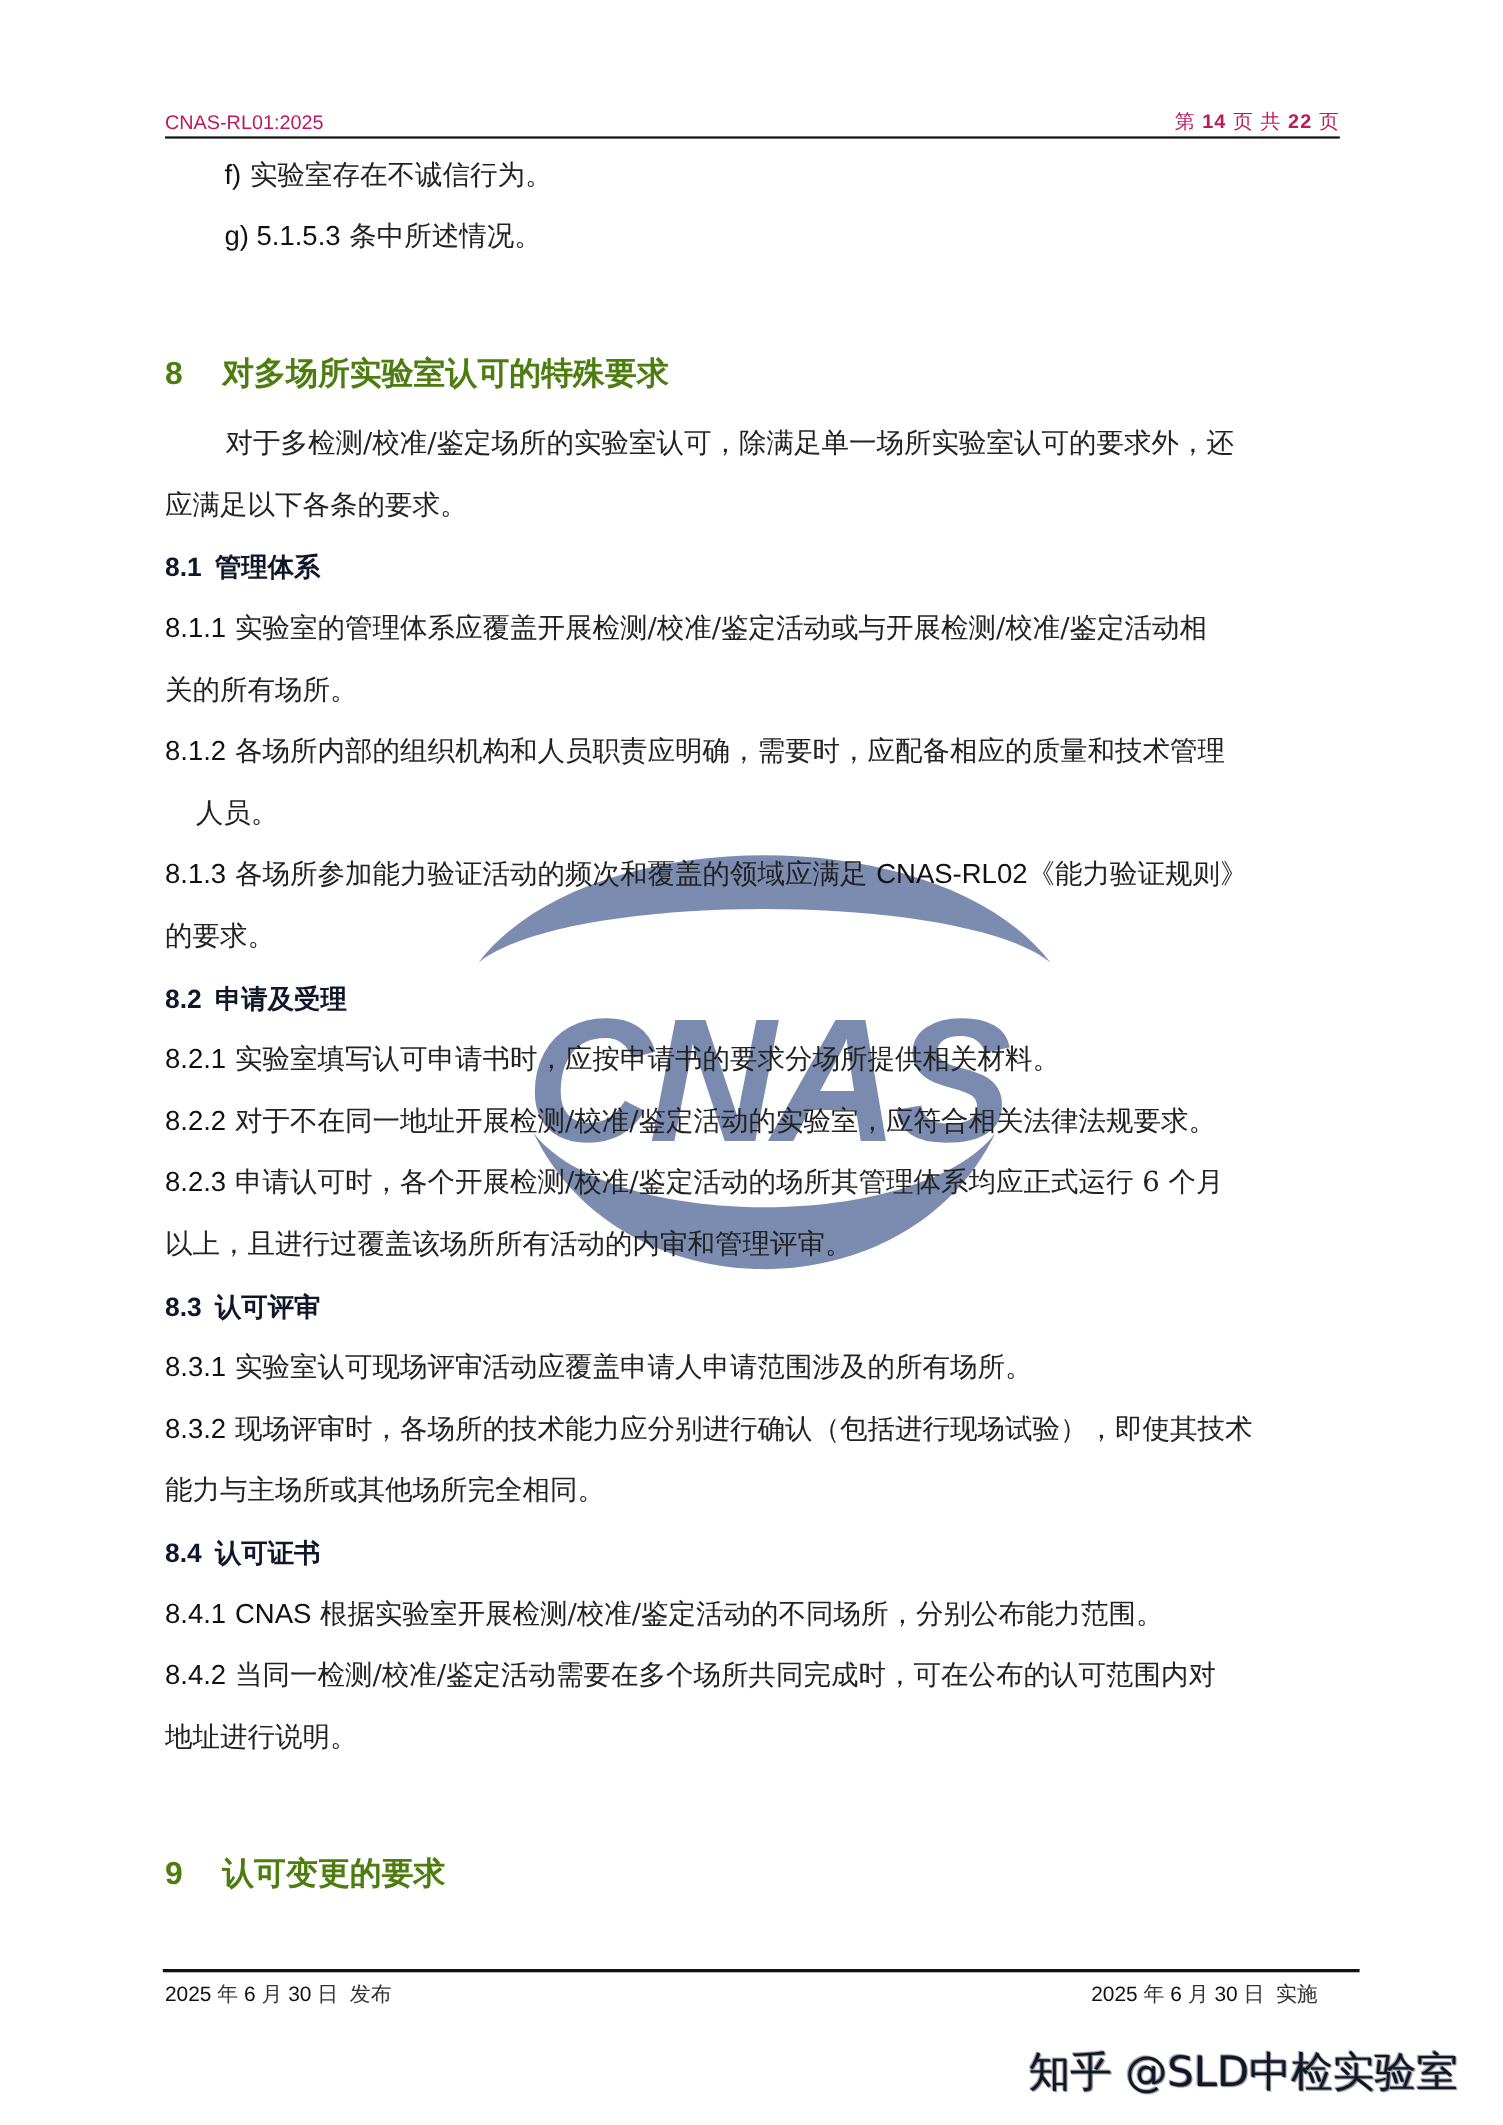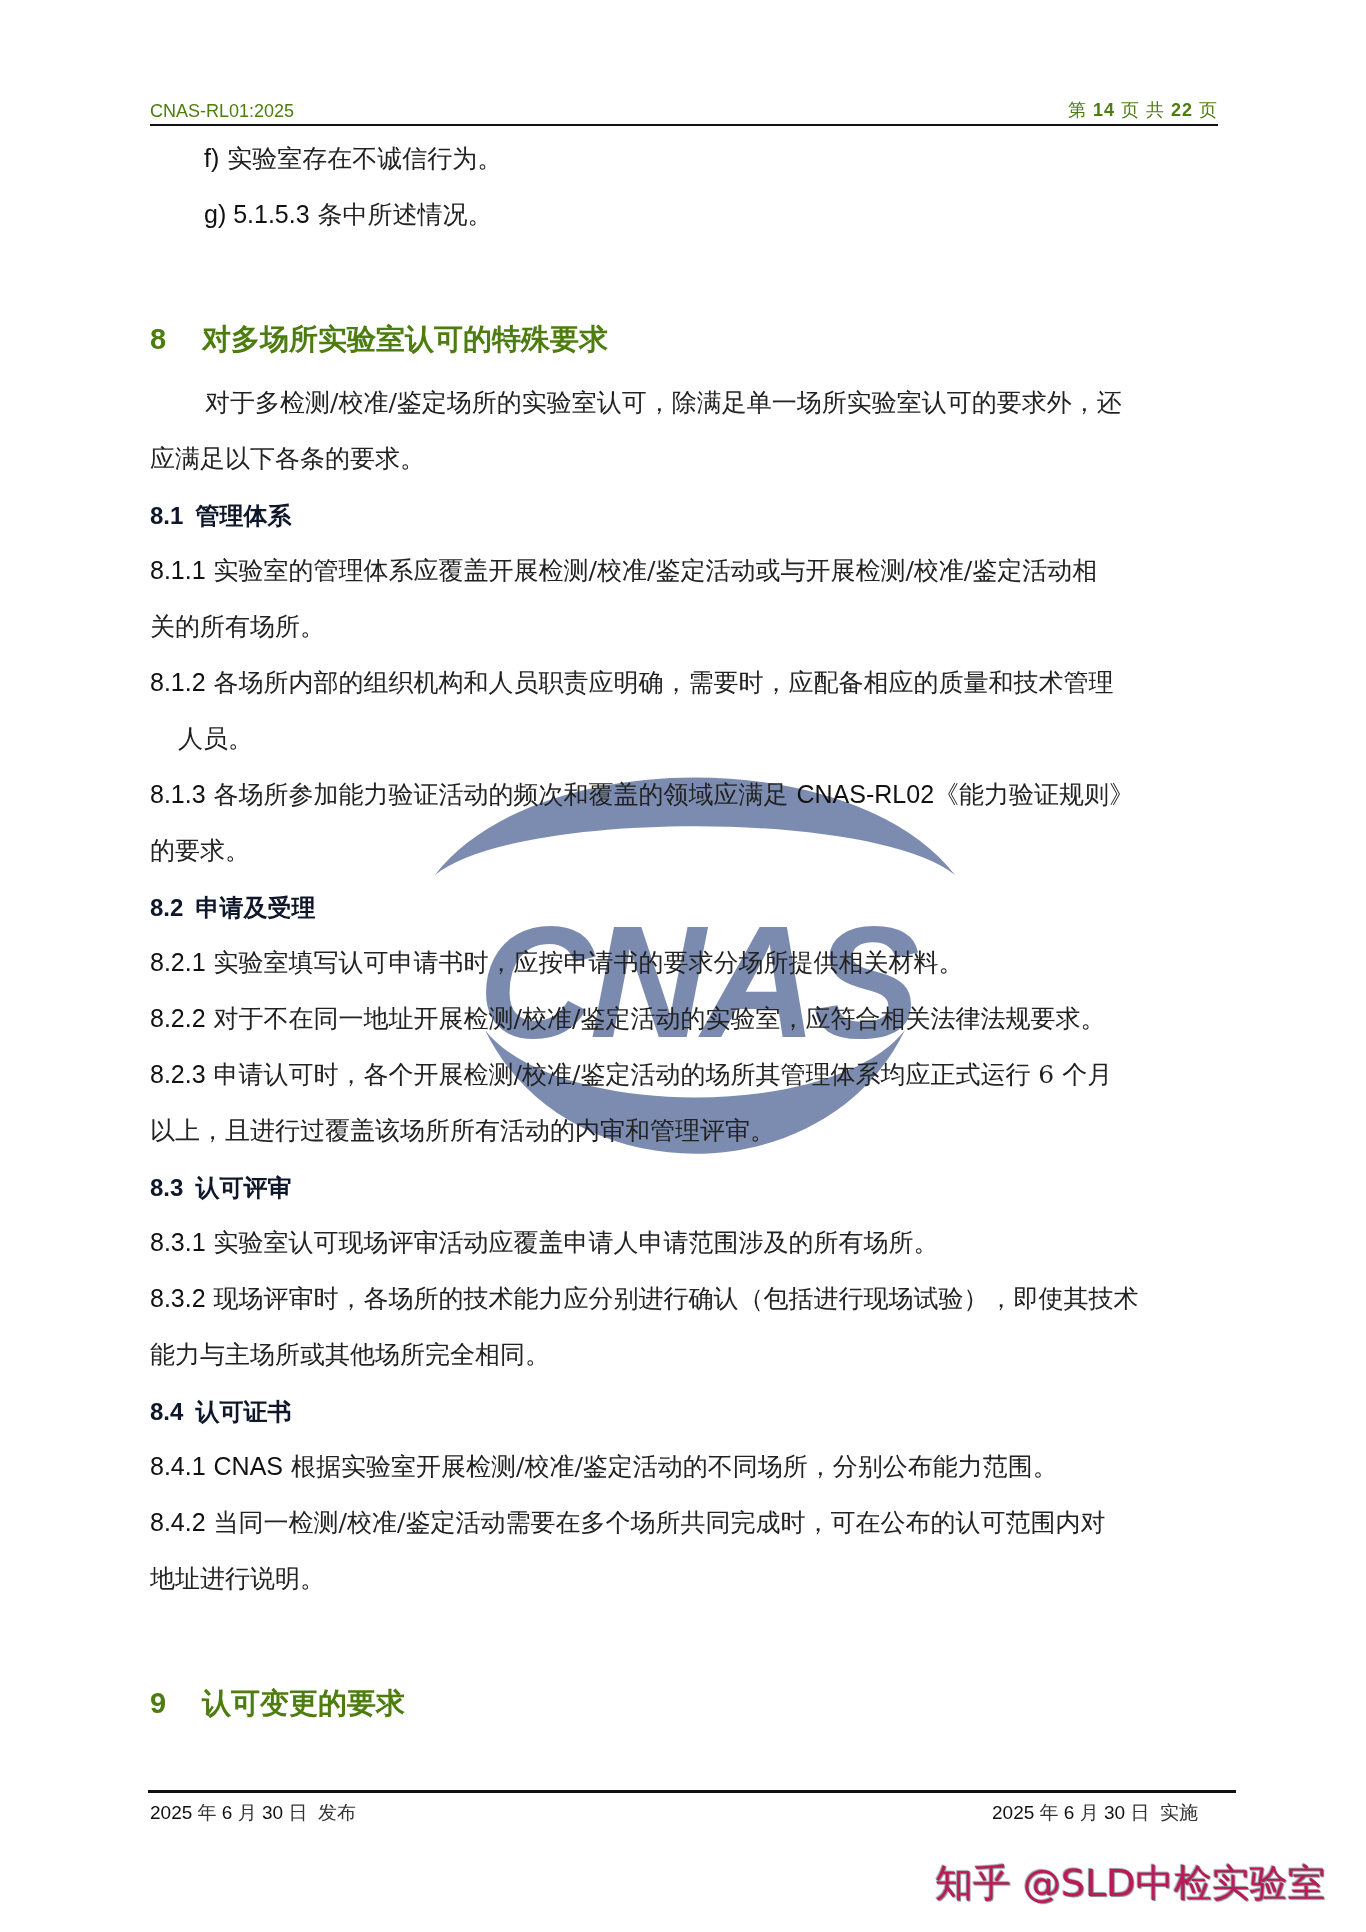--- a/index.html
+++ b/index.html
@@ -7,21 +7,21 @@
     width: 1366px; height: 1932px; position: relative; overflow: hidden;
     font-family: "DejaVu Serif", "Liberation Serif", serif;
     color: #1a1a1a;
   }
   .page { position: absolute; left: 0; top: 0; width: 1366px; height: 1932px; }
 
   
   .header {
     position: absolute; left: 150px; top: 98px; width: 1068px; height: 26px;
     border-bottom: 2px solid #111;
-    font-family: "Liberation Sans", sans-serif; font-size: 18px; color: #4d7c0f;
+    font-family: "Liberation Sans", sans-serif; font-size: 18px; color: #be185d;
   }
   .header .doc-id { position: absolute; left: 0; bottom: 2px; }
   .header .page-no { position: absolute; right: 0; bottom: 2px; letter-spacing: 1px; }
   .header .page-no b { font-weight: bold; margin: 0 6px; }
 
   
   .logo { position: absolute; left: 415px; top: 775px; width: 560px; height: 400px; pointer-events: none; }
 
   
   .line {
@@ -44,21 +44,21 @@
 
   
   .footer-rule { position: absolute; left: 148px; top: 1790px; width: 1088px; height: 3px; background: #111; }
   .footer { position: absolute; top: 1800px; font-size: 19px; font-family: "Liberation Sans", sans-serif; color: #111; white-space: nowrap; }
   .footer.left { left: 150px; }
   .footer.right { left: 992px; }
   .footer .cjk { font-family: "DejaVu Serif", serif; color: #333; }
 
   .zhihu {
     position: absolute; left: 935px; top: 1858px; font-size: 38px;
-    font-family: "DejaVu Sans", sans-serif; color: #be185d; white-space: nowrap;
+    font-family: "DejaVu Sans", sans-serif; color: #0f172a; white-space: nowrap;
     text-shadow: 0 0 1px #777, 1px 1px 1px #888, -1px -1px 1px #999;
   }
 </style>
 </head>
 <body>
 
 <div class="page">
 
   <div class="header">
     <span class="doc-id">CNAS-RL01:2025</span>

